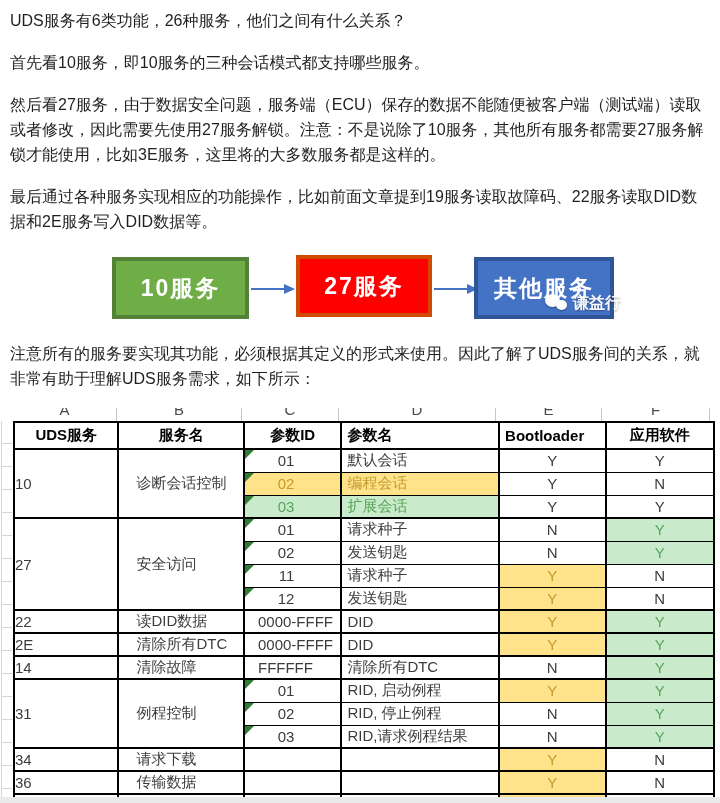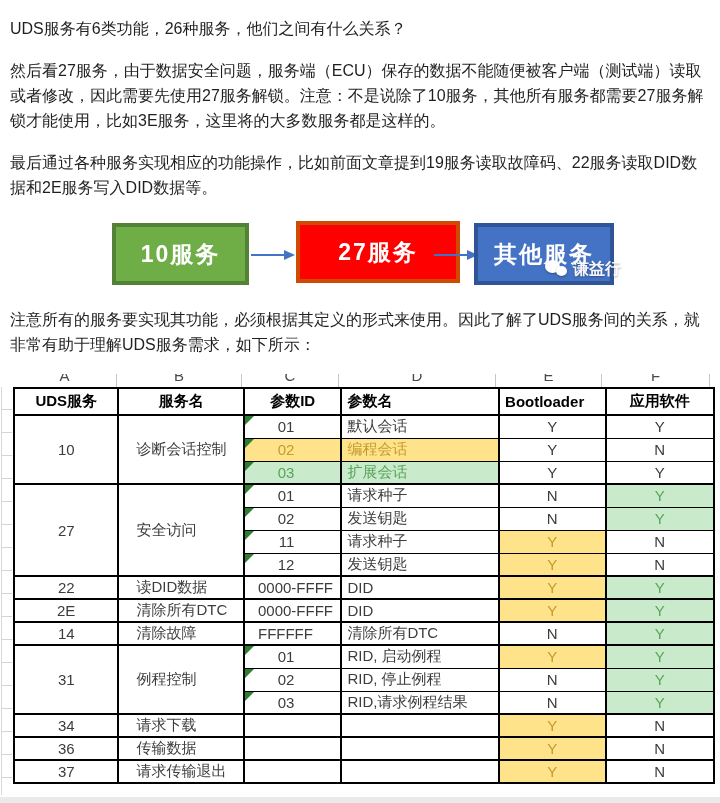--- a/index.html
+++ b/index.html
@@ -1,26 +1,26 @@
 <!DOCTYPE html>
 <html><head>
 <meta charset="utf-8">
 <style>
   * { box-sizing: border-box; margin: 0; padding: 0; }
   body { background:#fff; font-family:"Liberation Sans","DejaVu Sans",sans-serif; }
   .page { position:relative; width:720px; height:803px; overflow:hidden; background:#fff; color:#1c1c1c; }
-  .content { padding:16px 10px 0 10px; }
+  .content { padding:8px 10px 0 10px; }
   .content p { font-size:16px; line-height:25px; margin-bottom:17px; color:#1f1f1f; }
 
   
   .diagram { position:relative; height:76px; margin:6px 0 14px 0; }
   .dbox { position:absolute; height:62px; display:flex; align-items:center; justify-content:center;
           color:#fff; font-size:23px; font-weight:bold; letter-spacing:2px; border:4px solid #a21caf; }
   .dbox.b0 { left:102px; top:6px;  width:137px; }
-  .dbox.b1 { left:286px; top:4px;  width:164px; }
+  .dbox.b1 { left:286px; top:4px;  width:136px; }
   .dbox.b2 { left:464px; top:6px;  width:140px; }
   svg.arrow { position:absolute; top:31px; }
   svg.arrow.a1 { left:240px; }
   svg.arrow.a2 { left:423px; }
   .box-watermark { position:absolute; left:535px; top:42px; display:flex; align-items:flex-start; gap:4px;
                    color:rgba(255,255,255,.95); font-size:16px; font-weight:bold;
                    text-shadow:0 1px 2px rgba(0,0,0,.35); }
   .wx-icon { position:relative; width:24px; height:18px; display:inline-block; }
   .wx-icon i { position:absolute; display:block; border-radius:50%; }
   .wx-icon .bb { left:0; top:1px; width:15px; height:13px; }
@@ -38,21 +38,21 @@
             border-left:1px solid #d2d2d2;
             background:repeating-linear-gradient(to bottom,transparent 0,transparent 22px,#cdcdcd 22px,#cdcdcd 23px);
             opacity:.85; }
   table { border-collapse:collapse; table-layout:fixed; width:702px; }
   th, td { border:2px solid #000; overflow:hidden; white-space:nowrap; font-size:15px; padding:0; }
   thead th { height:27px; font-weight:bold; color:#000; text-align:center; background:#fff; }
   thead th.h-pname, thead th.h-boot { text-align:left; padding-left:5px; }
   tbody td { height:23px; border-top-width:1px; border-bottom-width:1px; background:#fff; }
   tbody tr.gs td { border-top-width:2px; }
   tbody tr:last-child td { border-bottom-width:2px; }
-  td.svc { text-align:center; }
+  td.svc { }
   td.name { text-align:left; padding-left:17px; }
   td.pid { position:relative; }
   td.pid.num { text-align:right; padding-right:46px; }
   td.pid.hex { text-align:left; padding-left:13px; }
   td.pname { text-align:left; padding-left:5px; }
   td.yn { text-align:center; }
   .s-plain { color:#3c3c3c; }
   .s-yellow { background:#FFE38A !important; color:#C49B2D; }
   .s-green  { background:#CAEBCB !important; color:#58A45C; }
   .tri { position:absolute; left:0; top:0; width:0; height:0;
@@ -61,20 +61,21 @@
   .watermark-bottom { position:absolute; left:512px; top:741px; display:flex; align-items:center; gap:5px;
                       color:rgba(104,104,104,.62); font-size:21px; font-weight:bold; z-index:5; }
   .bottom-strip { position:absolute; left:0; right:0; bottom:0; height:6px; background:#eaeaea; }
 </style>
 </head>
 <body>
 
 <div class="page">
   <div class="content">
     <p>UDS服务有6类功能，26种服务，他们之间有什么关系？</p>
+    <p>首先看10服务，即10服务的三种会话模式都支持哪些服务。</p>
     <p>然后看27服务，由于数据安全问题，服务端（ECU）保存的数据不能随便被客户端（测试端）读取或者修改，因此需要先使用27服务解锁。注意：不是说除了10服务，其他所有服务都需要27服务解锁才能使用，比如3E服务，这里将的大多数服务都是这样的。</p>
     <p>最后通过各种服务实现相应的功能操作，比如前面文章提到19服务读取故障码、22服务读取DID数据和2E服务写入DID数据等。</p>
 
     <div class="diagram">
       <div class="dbox b0" style="background: rgb(111, 173, 71); border-color: rgb(83, 129, 53);">
         <span>10服务</span>
       </div>
       <svg class="arrow a1" width="46" height="14" viewBox="0 0 46 14">
         <line x1="1" y1="7" x2="35" y2="7" stroke="#4472C4" stroke-width="1.8"></line>
         <polygon points="34,2 45,7 34,12" fill="#4472C4"></polygon>

